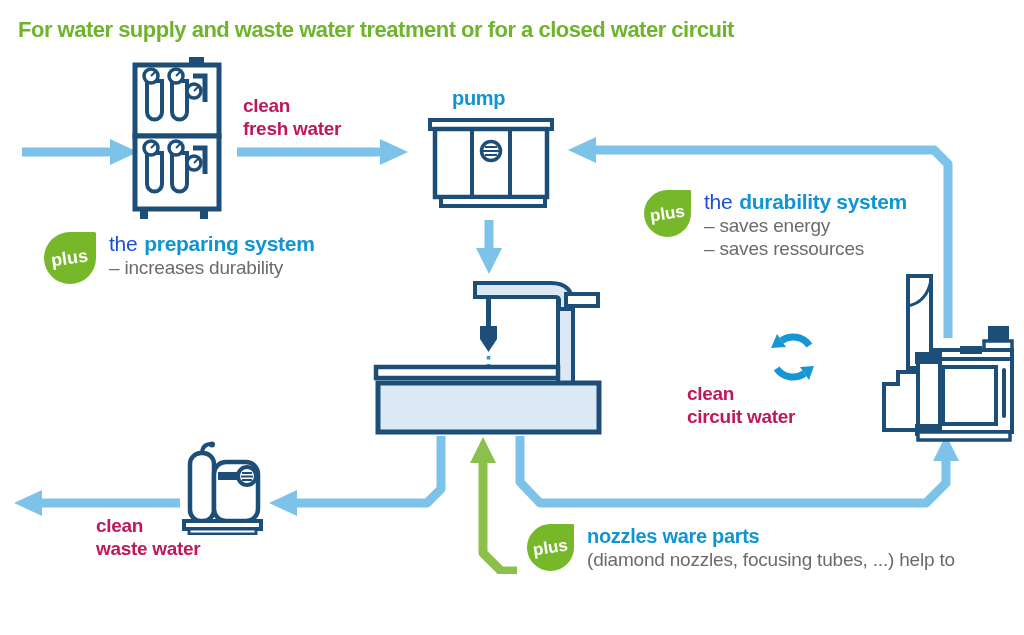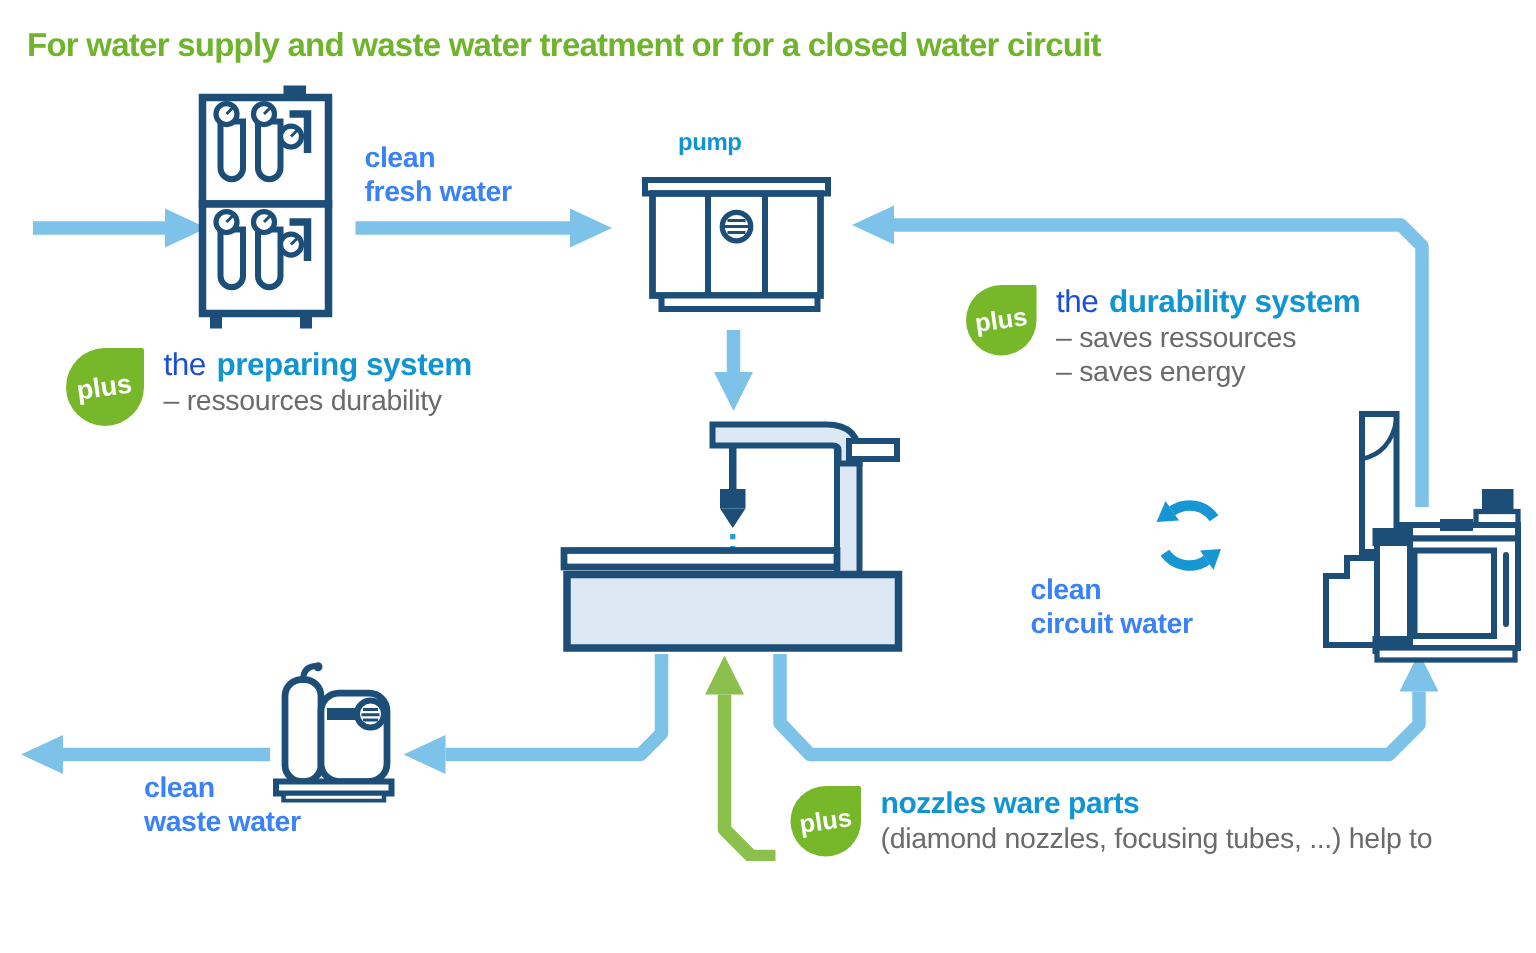--- a/index.html
+++ b/index.html
@@ -5,24 +5,24 @@
   html,body { margin:0; padding:0; background:#fff; }
   .stage {
     position:relative; width:1024px; height:574px; background:#ffffff; overflow:hidden;
     font-family:"Liberation Sans", sans-serif;
   }
   .abs { position:absolute; }
   .headline {
     color:#6fb42c; font-size:22px; font-weight:bold; letter-spacing:-0.5px; white-space:nowrap;
   }
   .flow-label {
-    color:#3b82f6; font-weight:bold; font-size:19px; line-height:23px;
+    color:#be185d; font-weight:bold; font-size:19px; line-height:23px;
     letter-spacing:-0.3px; white-space:pre-line;
   }
-  .pump-label { color:#1095d2; font-weight:bold; font-size:16px; letter-spacing:-0.3px; }
+  .pump-label { color:#1095d2; font-weight:bold; font-size:20px; letter-spacing:-0.3px; }
   .callout { display:flex; align-items:flex-start; }
   .plus-badge {
     background:#76b82a; color:#fff; border-radius:52% 3% 52% 52%;
     display:flex; align-items:center; justify-content:center; flex:0 0 auto;
     font-weight:bold;
   }
   .plus-badge span { transform:rotate(-8deg); display:block; }
   .callout-text { margin-left:13px; }
   .callout-heading { font-size:21px; line-height:24px; letter-spacing:-0.3px; white-space:nowrap; }
   .callout-heading .prefix { color:#1d4ed8; font-weight:400; margin-right:7px; }
@@ -123,34 +123,34 @@
   </svg>
 
   <div class="abs callout" style="left:44px; top:232px;">
     <div class="plus-badge" style="width:52px; height:52px; font-size:18px;">
       <span>plus</span>
     </div>
     <div class="callout-text">
       <div class="callout-heading">
         <span class="prefix">the</span><span class="ctitle">preparing system</span>
       </div>
-      <div class="callout-line">– ressources durability</div>
+      <div class="callout-line">– increases durability</div>
     </div>
   </div>
 
   <div class="abs callout" style="left:644px; top:190px;">
     <div class="plus-badge" style="width:47px; height:47px; font-size:17px;">
       <span>plus</span>
     </div>
     <div class="callout-text">
       <div class="callout-heading">
         <span class="prefix">the</span><span class="ctitle">durability system</span>
       </div>
+      <div class="callout-line">– saves energy</div>
       <div class="callout-line">– saves ressources</div>
-      <div class="callout-line">– saves energy</div>
     </div>
   </div>
 
   <svg class="abs" style="left:372px; top:279px;" width="232" height="158" viewBox="0 0 232 158">
     <rect x="186" y="20" width="15" height="88" fill="#dce8f4" stroke="#1d4e78" stroke-width="4"></rect>
     <path d="M103,4 H179 Q201,4 201,26 V30 H187 V21 Q187,18 183,18 H103 Z" fill="#dce8f4" stroke="#1d4e78" stroke-width="4"></path>
     <rect x="194" y="15" width="32" height="12" fill="#fff" stroke="#1d4e78" stroke-width="4"></rect>
     <line x1="116.5" y1="18" x2="116.5" y2="47" stroke="#1d4e78" stroke-width="5"></line>
     <rect x="108" y="47" width="17" height="13" fill="#1d4e78"></rect>
     <polygon points="108,60 125,60 116.5,73" fill="#1d4e78"></polygon>

